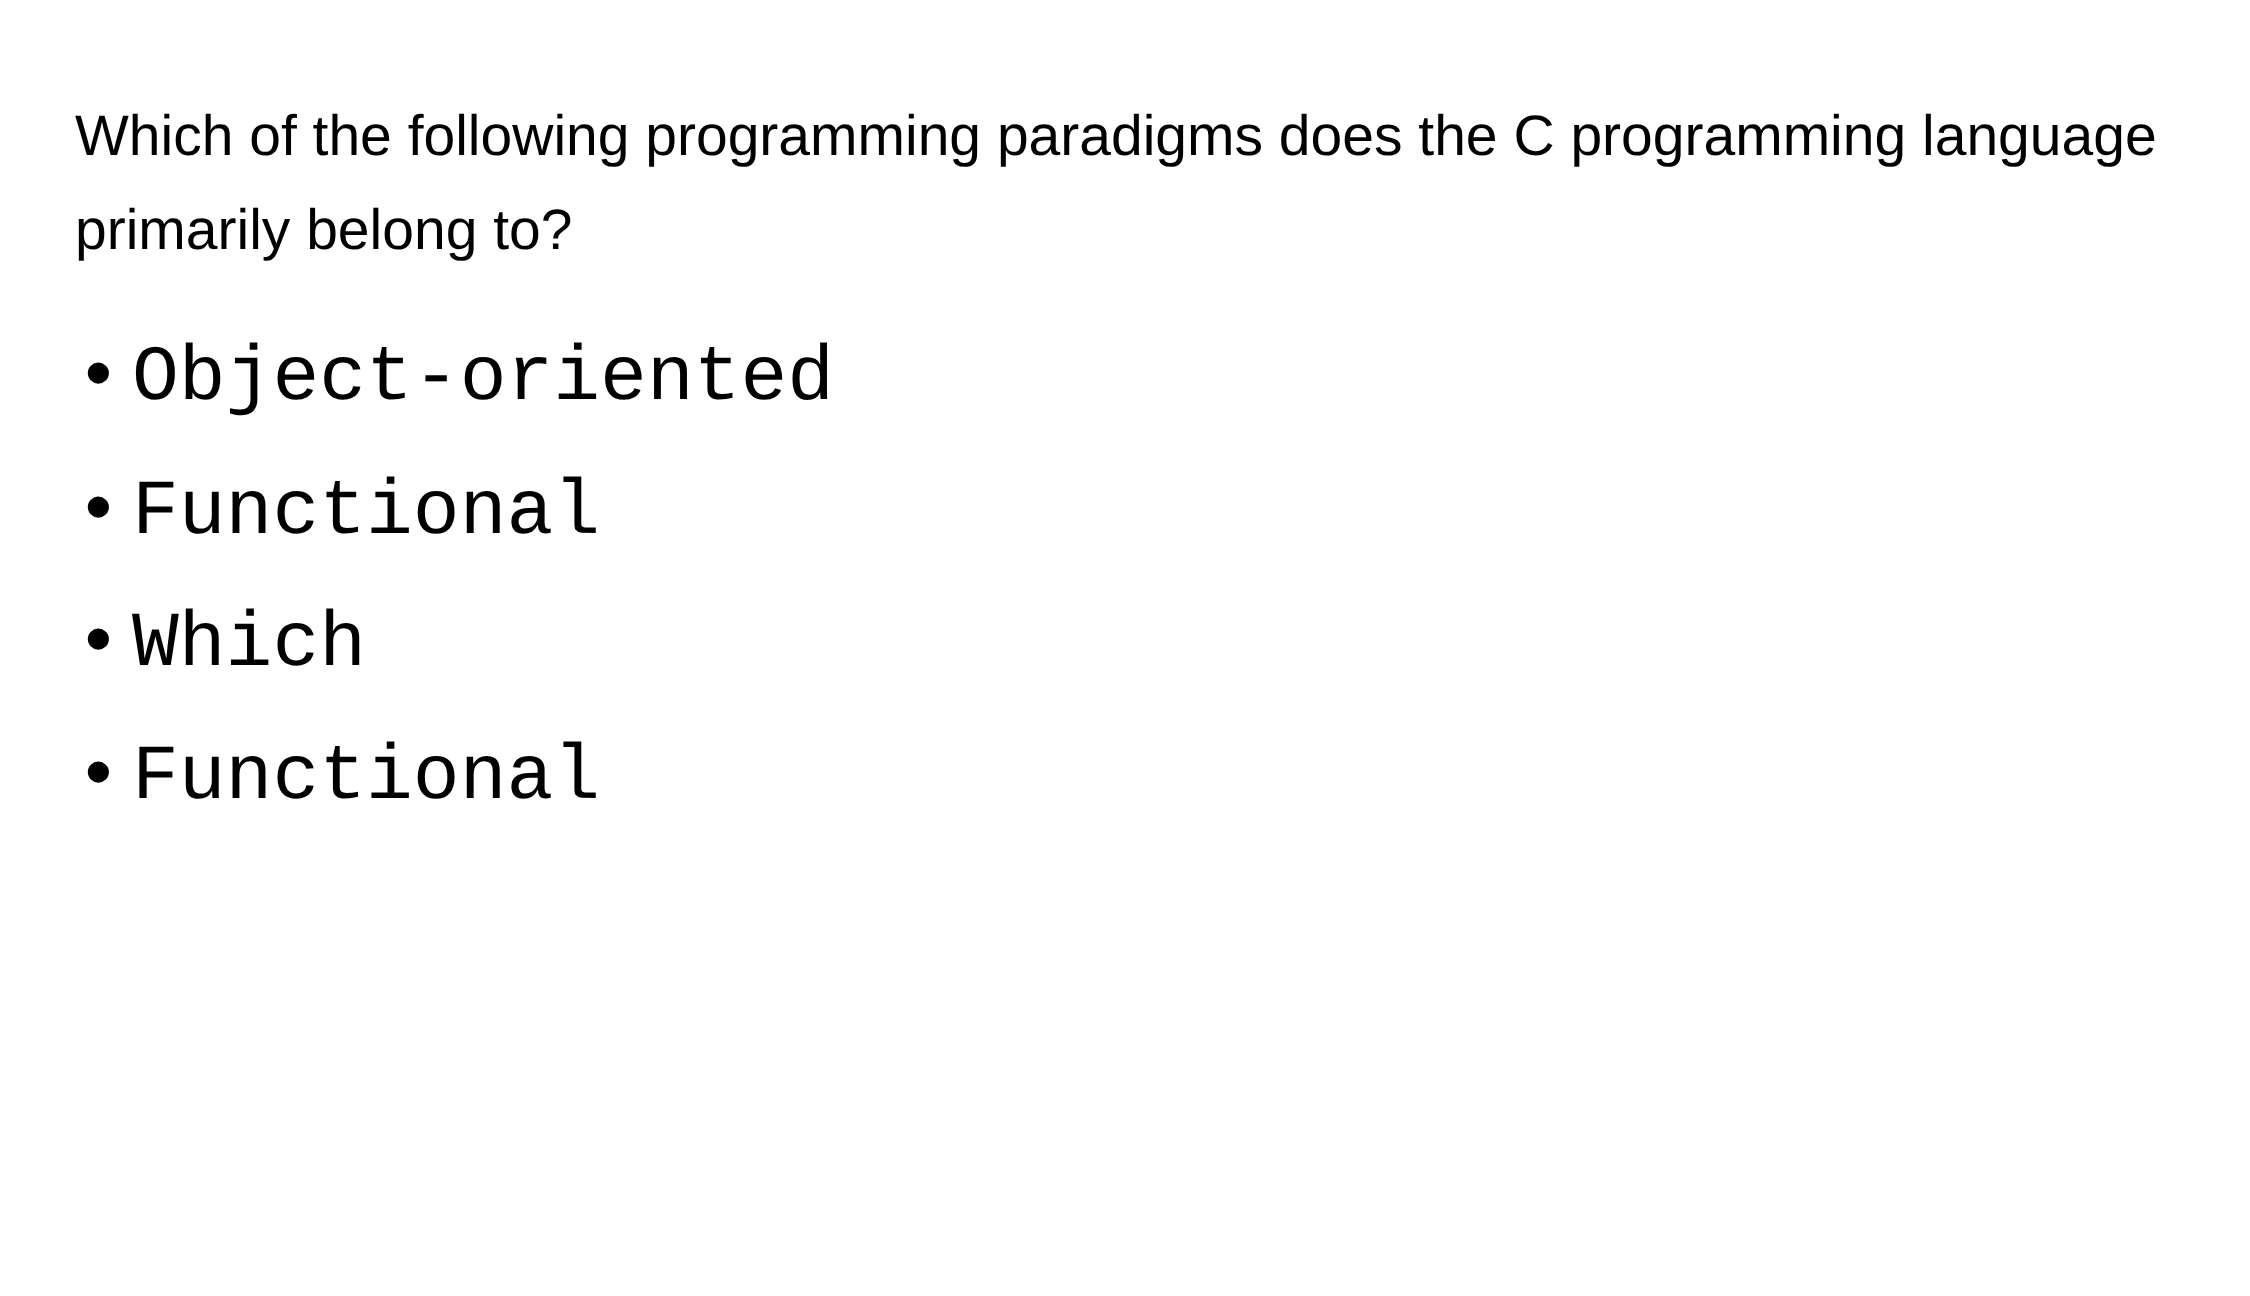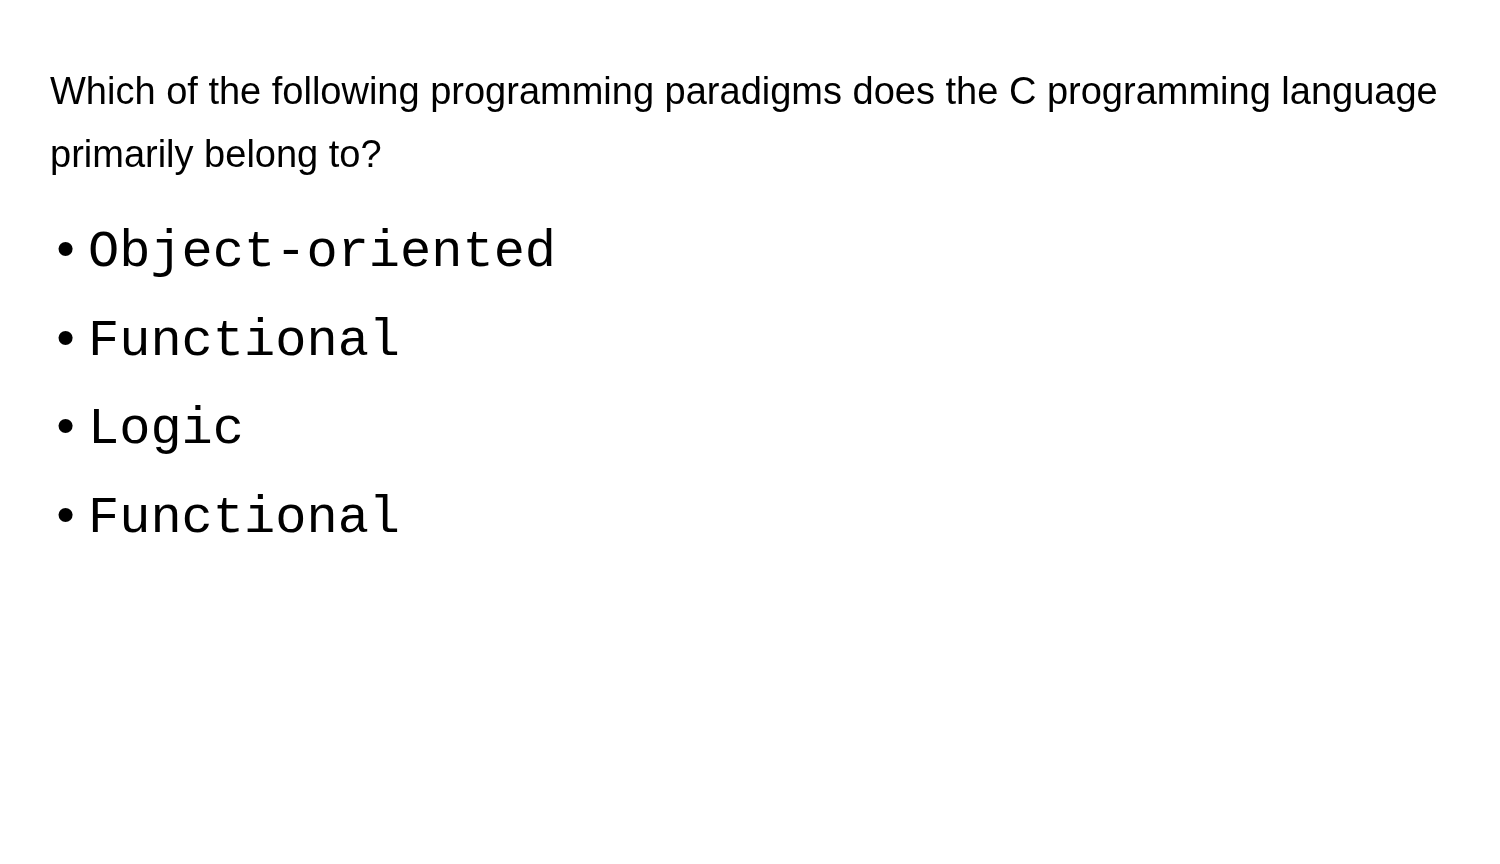--- a/index.html
+++ b/index.html
@@ -41,15 +41,15 @@
     }
   </style>
 </head>
 <body>
 
 <div class="question">Which of the following programming paradigms does the C programming language primarily belong to?</div>
 
 <ul class="options">
   <li>Object-oriented</li>
   <li>Functional</li>
-  <li>Logic</li>
+  <li>Which</li>
   <li>Functional</li>
 </ul>
 
 </body></html>

